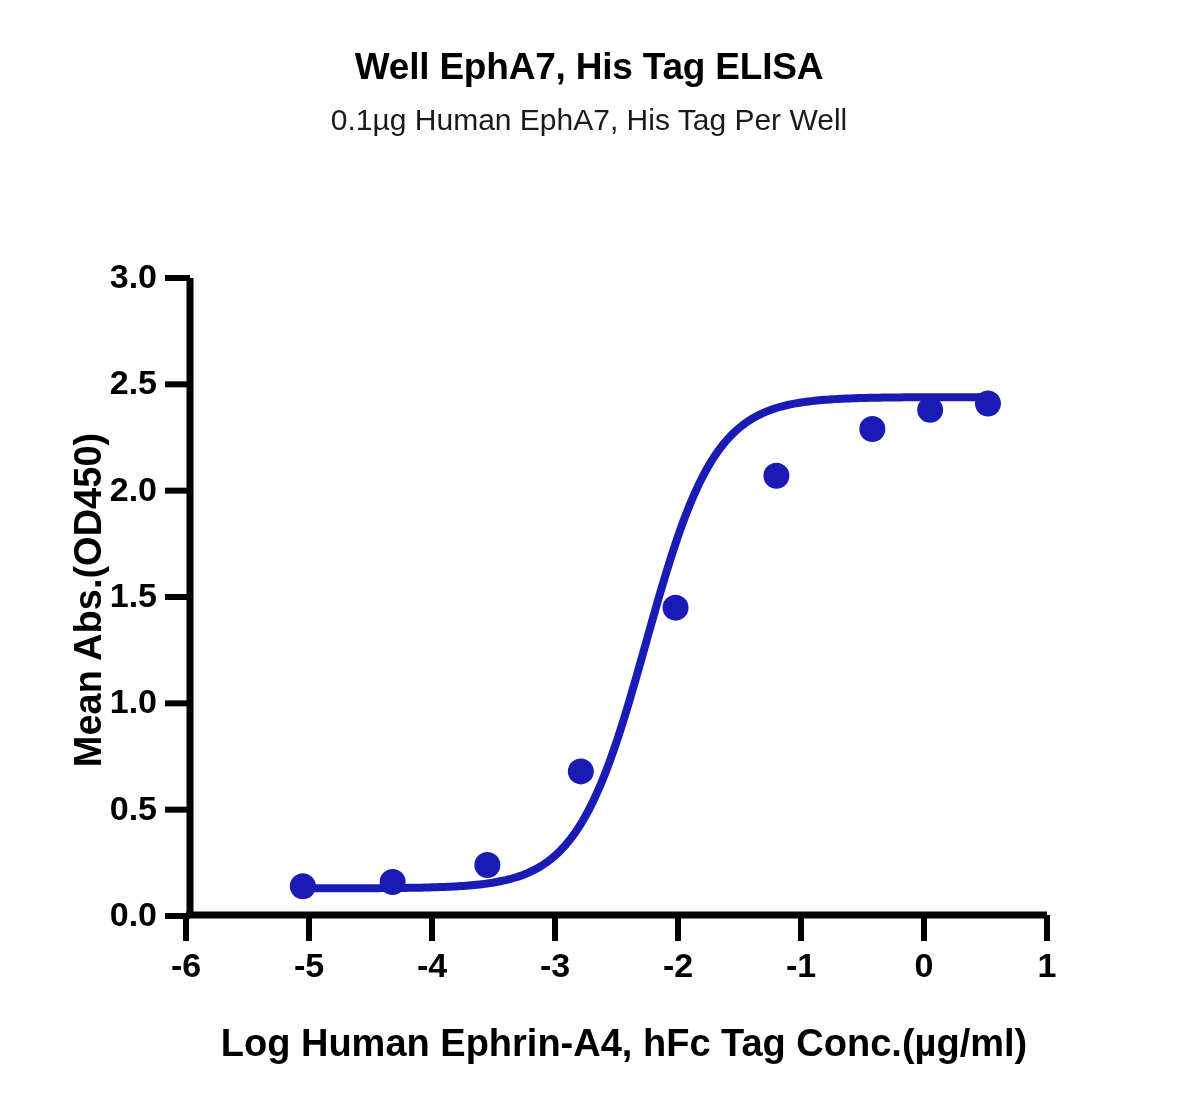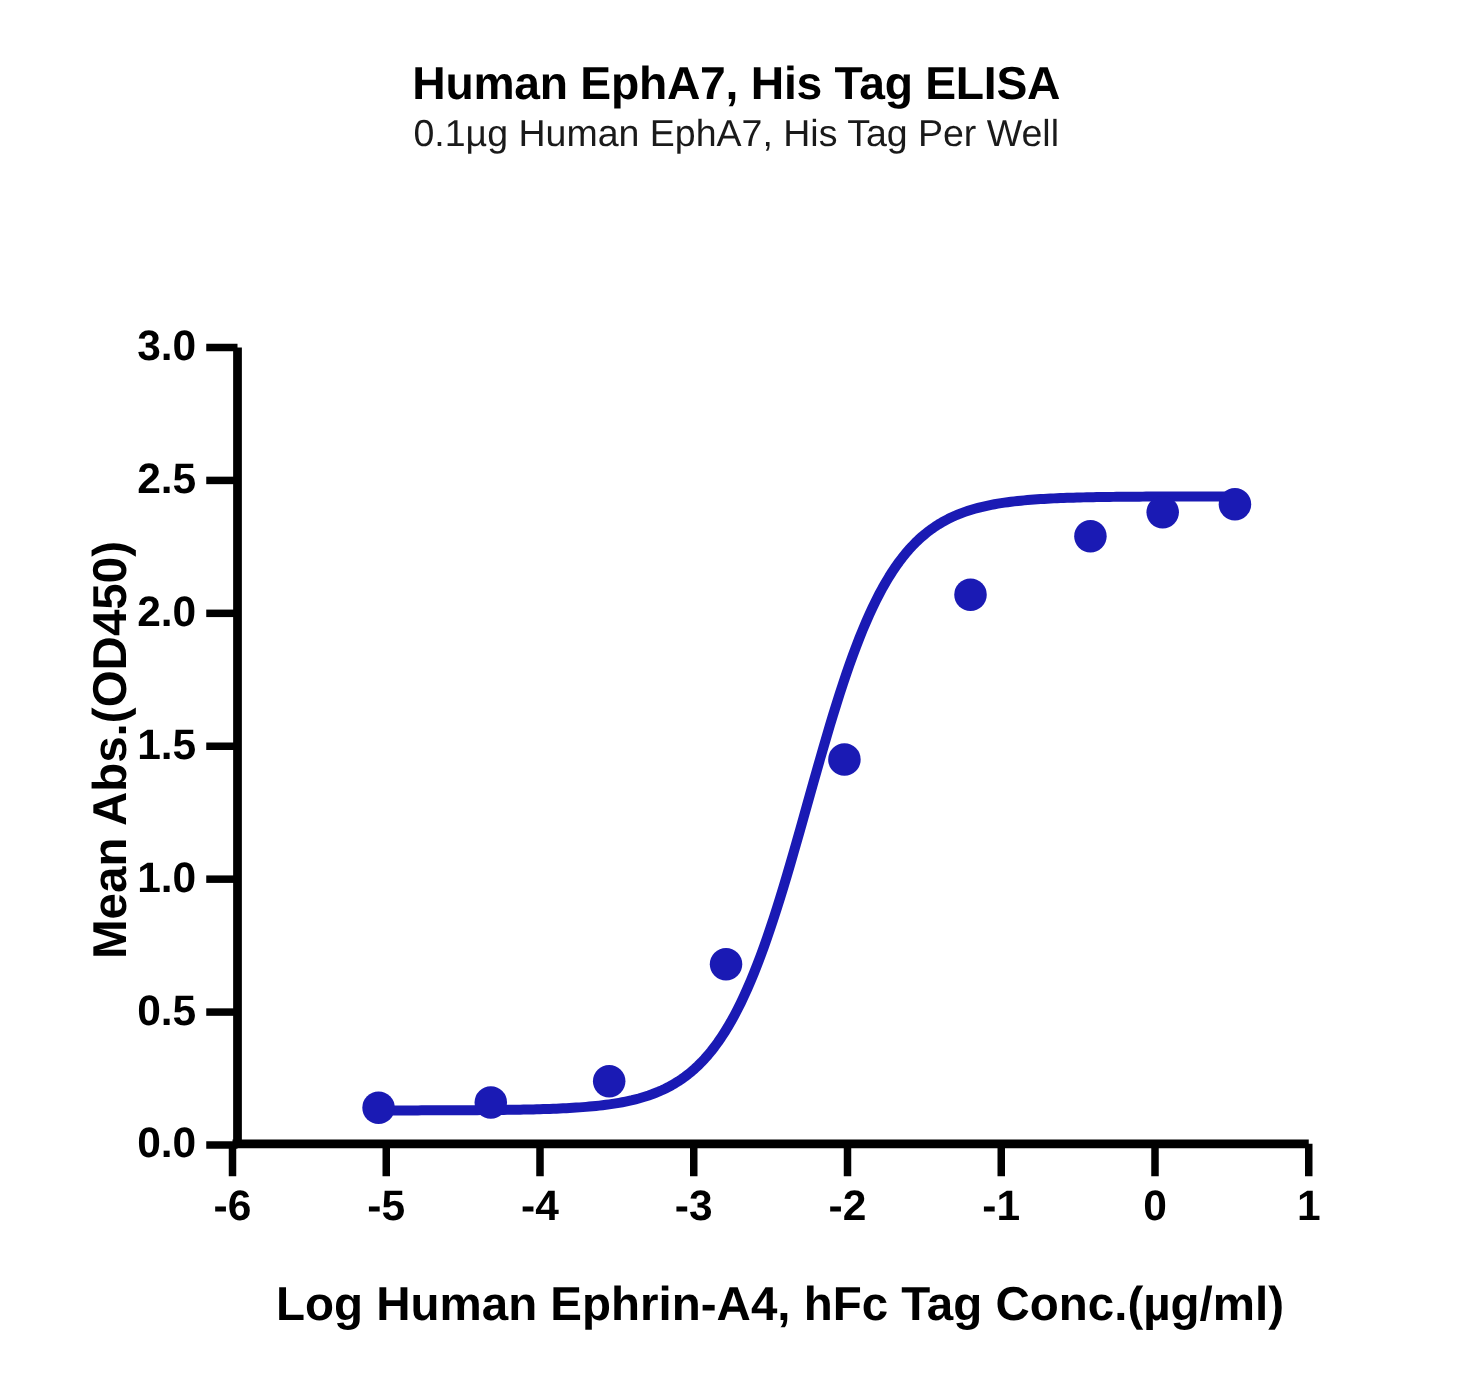--- a/index.html
+++ b/index.html
@@ -28,21 +28,21 @@
     text-align: center;
   }
   #chart-title {
     font-size: 37px;
     font-weight: bold;
     letter-spacing: -0.2px;
     line-height: 1.12;
     color: #000000;
   }
   #chart-subtitle {
-    margin-top: 4px;
+    margin-top: 16px;
     font-size: 30px;
     font-weight: normal;
     line-height: 1.12;
     color: #1a1a1a;
   }
   #plot-svg {
     position: absolute;
     left: 0;
     top: 0;
   }
@@ -87,21 +87,21 @@
   .data-marker {
     stroke: none;
   }
 </style>
 </head>
 <body>
 
 <div id="figure">
 
   <div class="titles">
-    <div id="chart-title">Human EphA7, His Tag ELISA</div>
+    <div id="chart-title">Well EphA7, His Tag ELISA</div>
     <div id="chart-subtitle">0.1µg Human EphA7, His Tag Per Well</div>
   </div>
 
   <svg id="plot-svg" width="1178" height="1109" viewBox="0 0 1178 1109">
     <g id="y-ticks-group">
         <line class="tick-line" x1="165" y1="916" x2="190" y2="916"></line>
         <text class="tick-text tick-text-y" x="157" y="917">0.0</text>
         <line class="tick-line" x1="165" y1="809.6666666666666" x2="190" y2="809.6666666666666"></line>
         <text class="tick-text tick-text-y" x="157" y="810.6666666666666">0.5</text>
         <line class="tick-line" x1="165" y1="703.3333333333334" x2="190" y2="703.3333333333334"></line>

